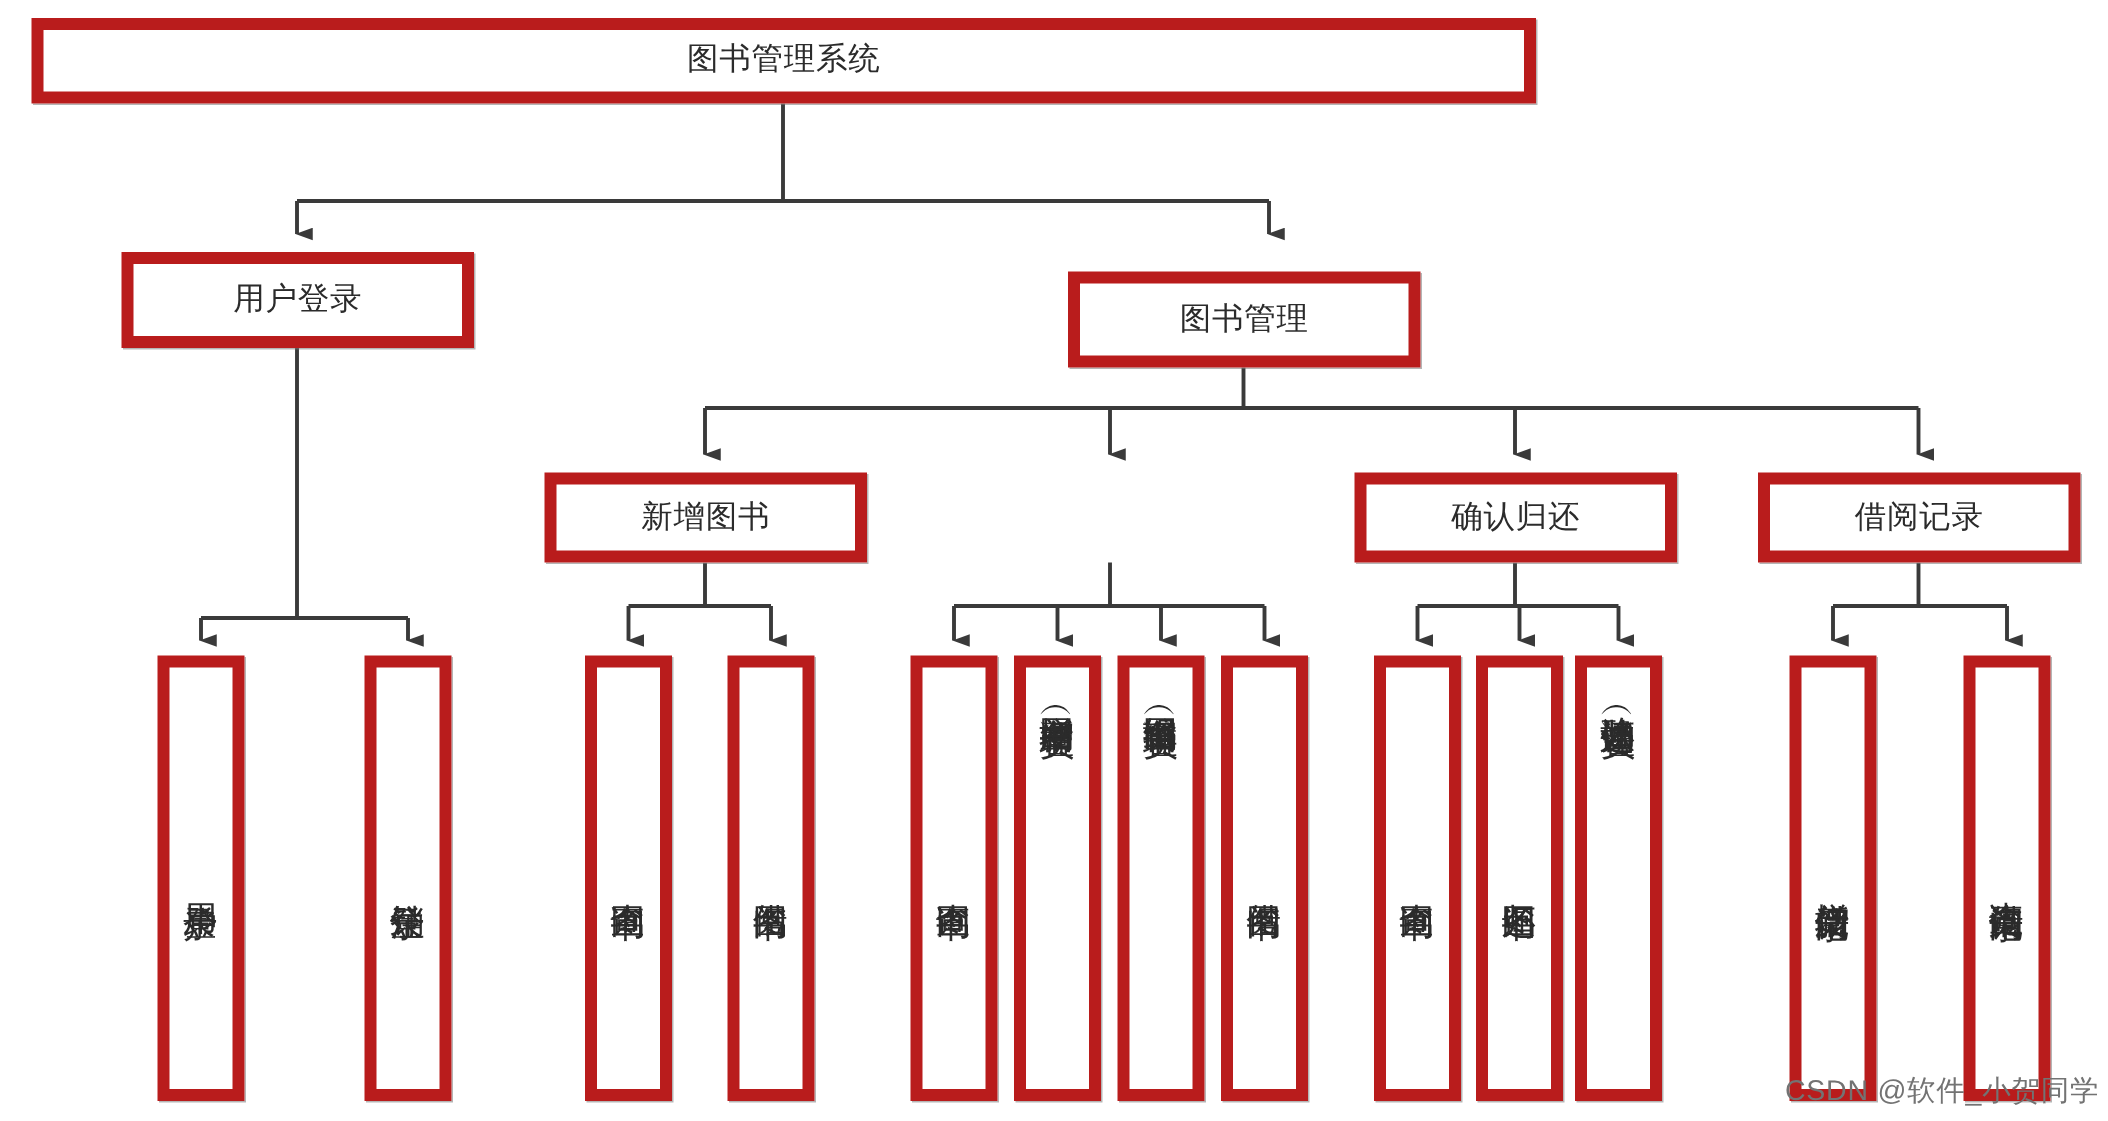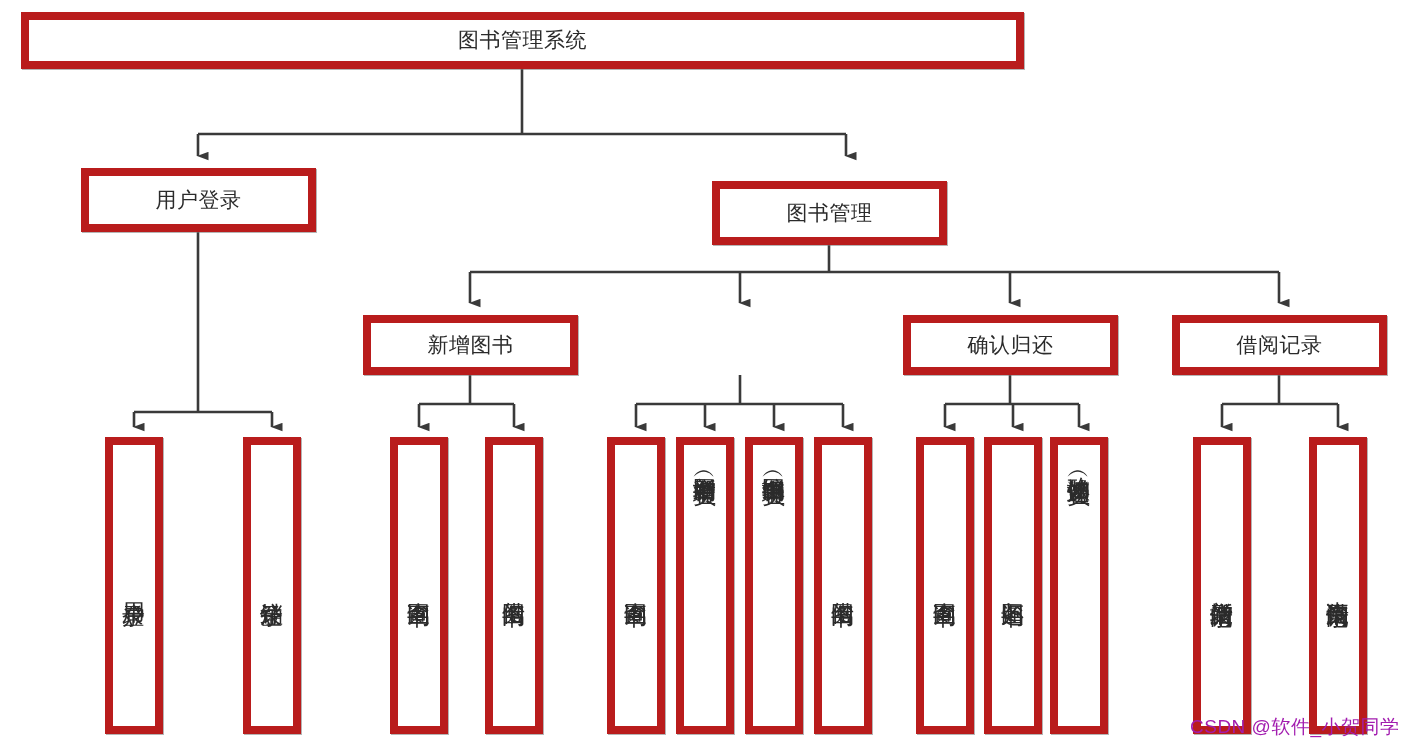--- a/index.html
+++ b/index.html
@@ -56,21 +56,21 @@
     align-items: flex-start;
     justify-content: center;
     padding-top: 14px;
   }
   .node.leaf.mid {
     align-items: center;
     padding-top: 0;
   }
   .watermark {
     position: absolute;
-    color: #a21caf;
+    color: #737373;
     font-size: 19px;
     letter-spacing: 0.5px;
     white-space: nowrap;
   }
 </style>
 </head>
 <body>
 
 <div id="canvas">
 

